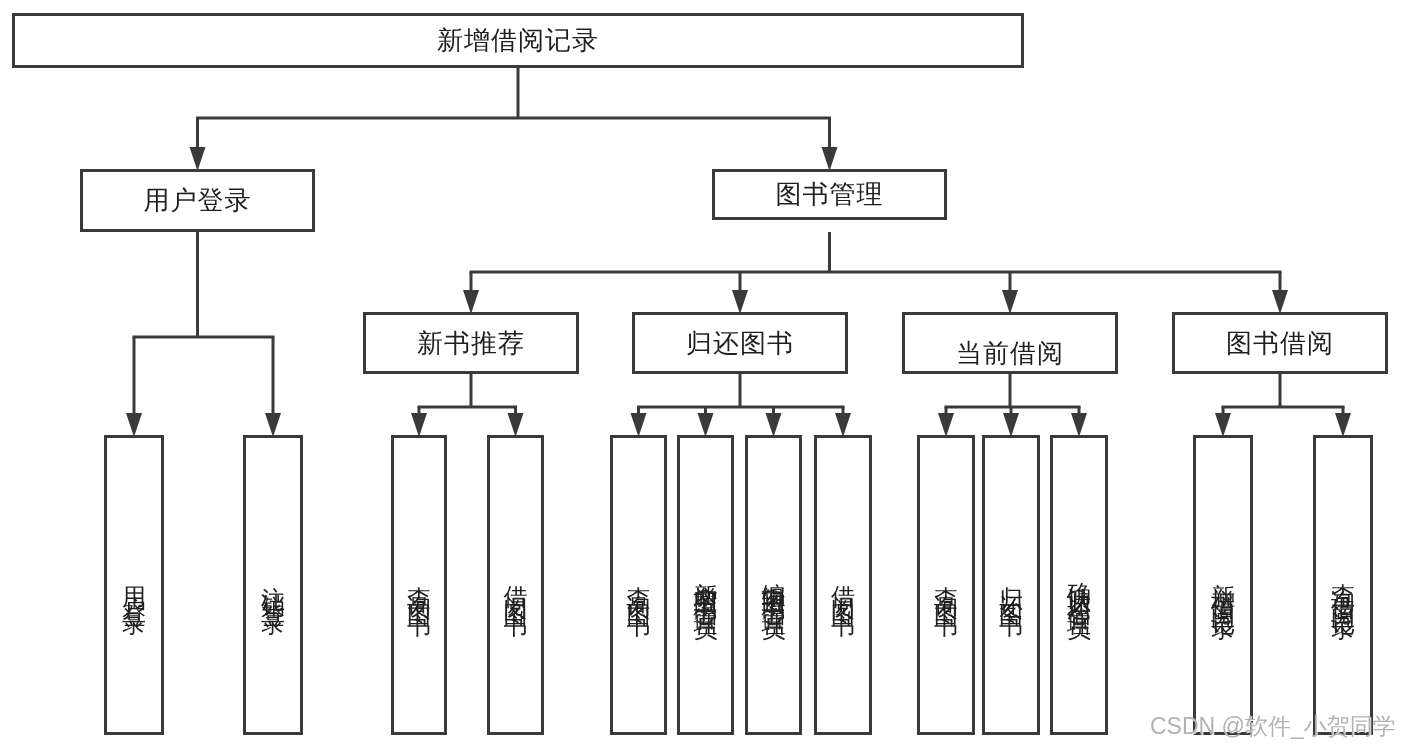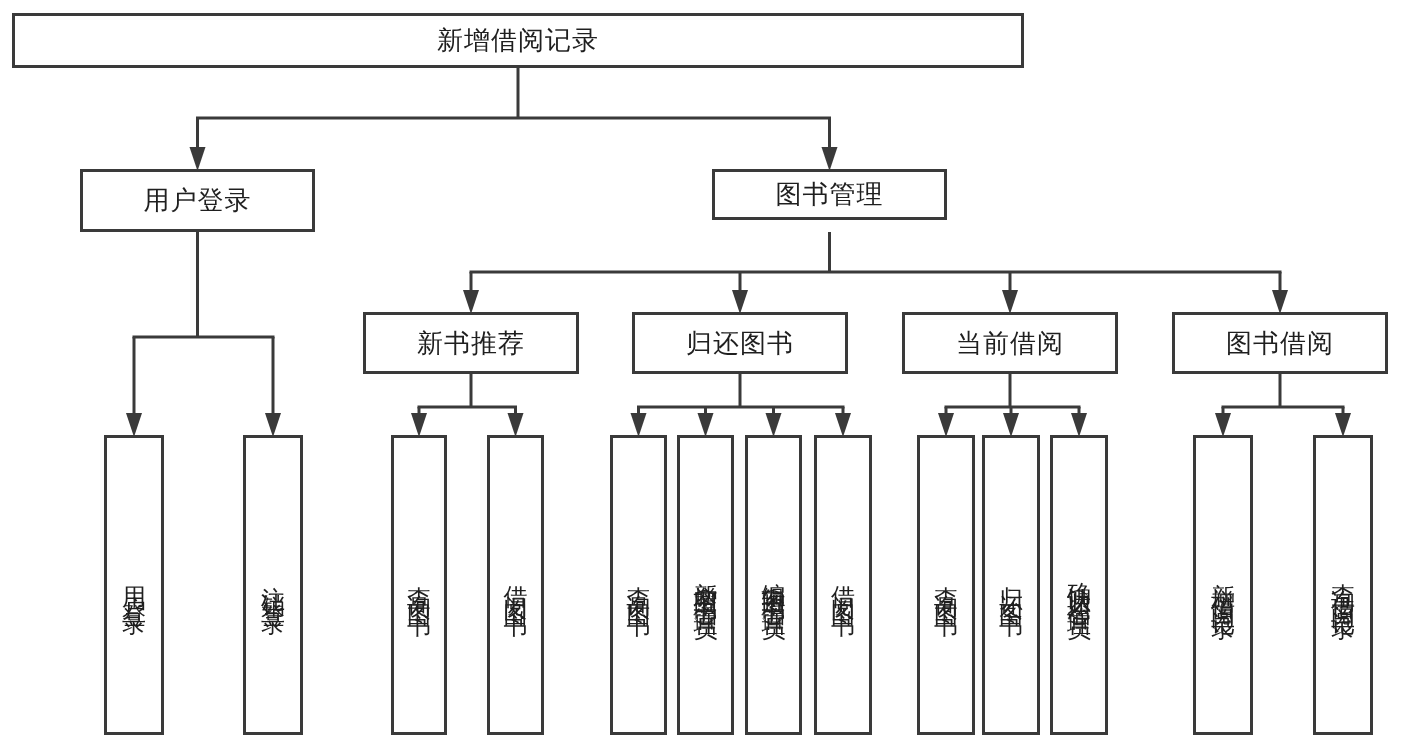--- a/index.html
+++ b/index.html
@@ -113,21 +113,21 @@
       </div>
       <div class="node h" style="left: 712px; top: 169px; width: 235px; height: 51px;">
         <span class="lbl ">图书管理</span>
       </div>
       <div class="node h" style="left: 363px; top: 312px; width: 216px; height: 62px; align-items: center;">
         <span class="lbl ">新书推荐</span>
       </div>
       <div class="node h" style="left: 632px; top: 312px; width: 216px; height: 62px;">
         <span class="lbl ">归还图书</span>
       </div>
-      <div class="node h" style="left: 902px; top: 312px; width: 216px; height: 62px;">
+      <div class="node h" style="left: 902px; top: 312px; width: 216px; height: 62px; align-items: flex-end;">
         <span class="lbl ">当前借阅</span>
       </div>
       <div class="node h" style="left: 1172px; top: 312px; width: 216px; height: 62px;">
         <span class="lbl ">图书借阅</span>
       </div>
       <div class="node v" style="left: 104px; top: 435px; width: 60px; height: 300px;">
         <span class="lbl sp9">用户登录</span>
       </div>
       <div class="node v" style="left: 243px; top: 435px; width: 60px; height: 300px;">
         <span class="lbl sp9">注销登录</span>
@@ -159,13 +159,14 @@
       <div class="node v" style="left: 1050px; top: 435px; width: 58px; height: 300px;">
         <span class="lbl sp5">确认归还（管理员）</span>
       </div>
       <div class="node v" style="left: 1193px; top: 435px; width: 60px; height: 300px;">
         <span class="lbl sp7">新增借阅记录</span>
       </div>
       <div class="node v" style="left: 1313px; top: 435px; width: 60px; height: 300px;">
         <span class="lbl sp7">查询借阅记录</span>
       </div>
     </div>
+  <div class="watermark">CSDN @软件_小贺同学</div>
 </div>
 
 </body></html>

